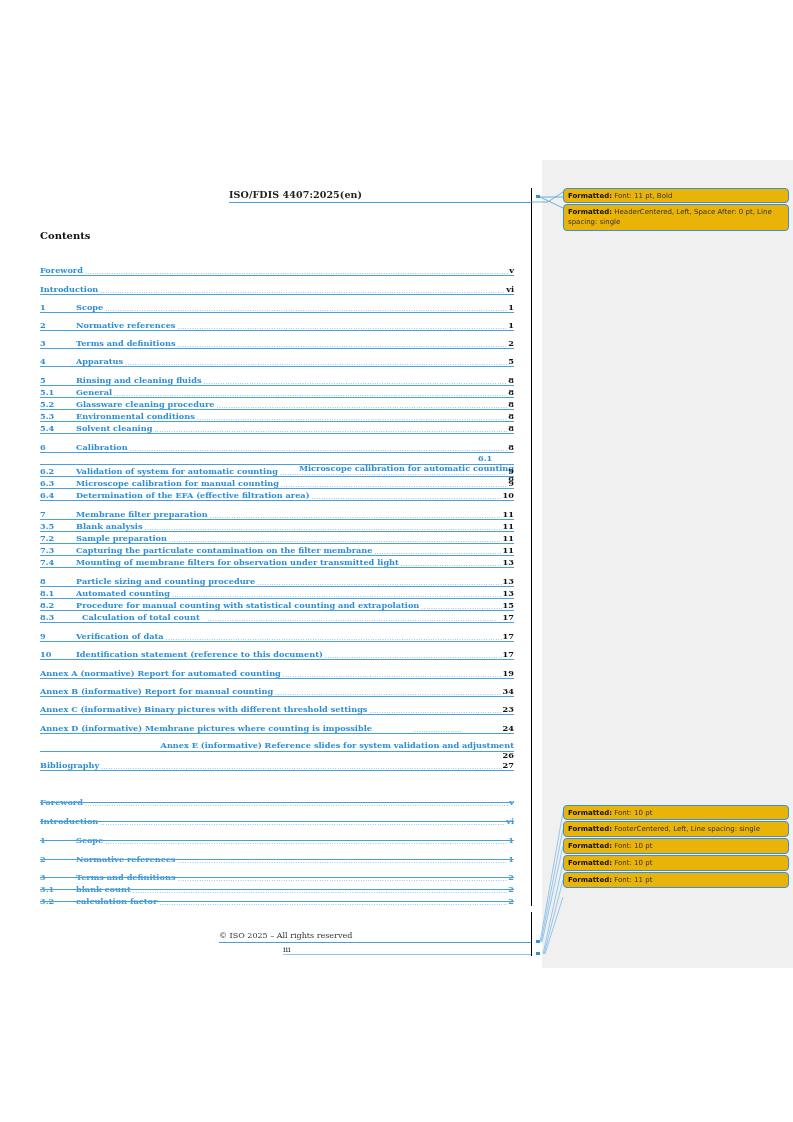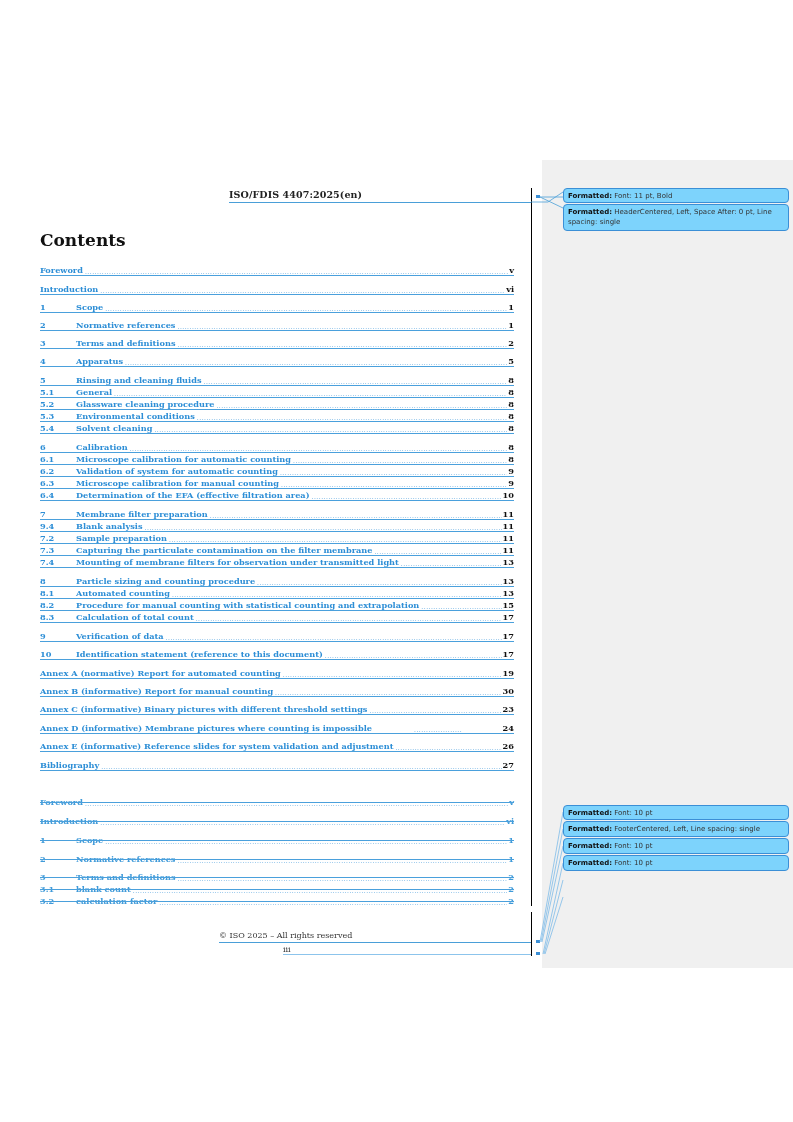--- a/index.html
+++ b/index.html
@@ -4,38 +4,38 @@
 <style>
   html, body { margin: 0; padding: 0; }
   body { width: 793px; height: 1122px; background: #ffffff; position: relative; overflow: hidden;
          font-family: "DejaVu Serif", "Liberation Serif", serif; }
   .page { position: absolute; left: 0; top: 0; width: 712px; height: 1122px; }
   .markup-pane { position: absolute; left: 542px; top: 160px; width: 251px; height: 808px; background: #f0f0f0; }
   .vline { position: absolute; left: 531px; width: 1px; background: #000; }
   .header-text { position: absolute; left: 229px; top: 189px; font-size: 9.5px; font-weight: bold; color: #222; letter-spacing: 0.1px; }
   .header-rule { position: absolute; left: 229px; top: 202px; width: 302px; height: 0; border-top: 1px solid #4a9fd8; }
   .header-anchor { position: absolute; left: 536px; top: 195px; width: 4px; height: 3px; background: #3b8fd6; }
-  .contents-title { position: absolute; left: 40px; top: 230px; font-size: 17px; font-weight: bold; color: #111; }
+  .contents-title { position: absolute; left: 40px; top: 230px; font-size: 10px; font-weight: bold; color: #111; }
   .toc-row { position: absolute; left: 40px; width: 474px; height: 11px; display: flex; align-items: flex-end;
              font-size: 8.2px; font-weight: bold; color: #2d8ed6; white-space: nowrap; }
   .toc-row::after { content: ""; position: absolute; left: 0; right: 0; bottom: -1px; border-bottom: 1px solid #4aa0dc; }
   .toc-row.deleted .toc-num, .toc-row.deleted .toc-title, .toc-row.deleted .toc-page { text-decoration: line-through; color: #3f9ad9; }
   .toc-row.deleted::after { bottom: 4px; }
   .toc-num { width: 36px; flex: none; }
   .toc-title { flex: none; }
   .toc-leader { flex: 1 1 auto; overflow: hidden; color: #2d8ed6; font-weight: normal; font-size: 6px; letter-spacing: 0.5px; margin-left: 2px; }
   .toc-leader::before { content: "................................................................................................................................................................................................................................................................................................................"; }
   .toc-page { flex: none; color: #111; padding-left: 1px; }
   .toc-row.deleted .toc-page { color: #3f9ad9; }
   .footer-copy { position: absolute; left: 219px; top: 931px; font-size: 8px; color: #333; }
   .footer-page { position: absolute; left: 283px; top: 945px; font-size: 8px; color: #333; }
   .footer-rule1 { position: absolute; left: 219px; top: 942px; width: 312px; border-top: 1px solid #4a9fd8; }
   .footer-rule2 { position: absolute; left: 283px; top: 954px; width: 248px; border-top: 1px solid #8cc4ec; }
   .anchor-dot { position: absolute; width: 4px; height: 3px; background: #3b8fd6; }
-  .balloon { position: absolute; left: 563px; width: 226px; background: #7dd3fc; border: 1px solid #3b8fd6; border-radius: 4px;
+  .balloon { position: absolute; left: 563px; width: 226px; background: #eab308; border: 1px solid #3b8fd6; border-radius: 4px;
              font-family: "DejaVu Sans", "Liberation Sans", sans-serif; font-size: 7px; color: #333; padding: 2px 4px; box-sizing: border-box; line-height: 10px; }
   .balloon b { color: #111; }
   svg.connectors { position: absolute; left: 0; top: 0; width: 793px; height: 1122px; pointer-events: none; }
 </style>
 </head>
 <body>
 
 <div class="page">
   <div class="markup-pane"></div>
   <div class="vline" style="top:188px;height:718px;"></div>
@@ -111,21 +111,21 @@
         <span class="toc-title">Solvent cleaning</span>
         <span class="toc-leader"></span>
         <span class="toc-page">8</span>
       </div>
       <div class="toc-row" style="top: 441px;">
         <span class="toc-num">6</span>
         <span class="toc-title">Calibration</span>
         <span class="toc-leader"></span>
         <span class="toc-page">8</span>
       </div>
-      <div class="toc-row" style="top: 453px;">
+      <div class="toc-row" style="top: 453px; flex-direction: column;">
         <span class="toc-num">6.1</span>
         <span class="toc-title">Microscope calibration for automatic counting</span>
         <span class="toc-leader"></span>
         <span class="toc-page">8</span>
       </div>
       <div class="toc-row" style="top: 465px;">
         <span class="toc-num">6.2</span>
         <span class="toc-title">Validation of system for automatic counting</span>
         <span class="toc-leader"></span>
         <span class="toc-page">9</span>
@@ -142,21 +142,21 @@
         <span class="toc-leader"></span>
         <span class="toc-page">10</span>
       </div>
       <div class="toc-row" style="top: 508px;">
         <span class="toc-num">7</span>
         <span class="toc-title">Membrane filter preparation</span>
         <span class="toc-leader"></span>
         <span class="toc-page">11</span>
       </div>
       <div class="toc-row" style="top: 520px;">
-        <span class="toc-num">9.4</span>
+        <span class="toc-num">3.5</span>
         <span class="toc-title">Blank analysis</span>
         <span class="toc-leader"></span>
         <span class="toc-page">11</span>
       </div>
       <div class="toc-row" style="top: 532px;">
         <span class="toc-num">7.2</span>
         <span class="toc-title">Sample preparation</span>
         <span class="toc-leader"></span>
         <span class="toc-page">11</span>
       </div>
@@ -183,21 +183,21 @@
         <span class="toc-title">Automated counting</span>
         <span class="toc-leader"></span>
         <span class="toc-page">13</span>
       </div>
       <div class="toc-row" style="top: 599px;">
         <span class="toc-num">8.2</span>
         <span class="toc-title">Procedure for manual counting with statistical counting and extrapolation</span>
         <span class="toc-leader"></span>
         <span class="toc-page">15</span>
       </div>
-      <div class="toc-row" style="top: 611px;">
+      <div class="toc-row" style="top: 611px; gap: 6px;">
         <span class="toc-num">8.3</span>
         <span class="toc-title">Calculation of total count</span>
         <span class="toc-leader"></span>
         <span class="toc-page">17</span>
       </div>
       <div class="toc-row" style="top: 630px;">
         <span class="toc-num">9</span>
         <span class="toc-title">Verification of data</span>
         <span class="toc-leader"></span>
         <span class="toc-page">17</span>
@@ -209,33 +209,33 @@
         <span class="toc-page">17</span>
       </div>
       <div class="toc-row" style="top: 667px;">
         <span class="toc-title">Annex A (normative)  Report for automated counting</span>
         <span class="toc-leader"></span>
         <span class="toc-page">19</span>
       </div>
       <div class="toc-row" style="top: 685px;">
         <span class="toc-title">Annex B (informative)  Report for manual counting</span>
         <span class="toc-leader"></span>
-        <span class="toc-page">30</span>
+        <span class="toc-page">34</span>
       </div>
       <div class="toc-row" style="top: 703px;">
         <span class="toc-title">Annex C (informative)  Binary pictures with different threshold settings</span>
         <span class="toc-leader"></span>
         <span class="toc-page">23</span>
       </div>
       <div class="toc-row" style="top: 722px; gap: 40px;">
         <span class="toc-title">Annex D (informative)  Membrane pictures where counting is impossible</span>
         <span class="toc-leader"></span>
         <span class="toc-page">24</span>
       </div>
-      <div class="toc-row" style="top: 740px;">
+      <div class="toc-row" style="top: 740px; flex-direction: column;">
         <span class="toc-title">Annex E (informative)  Reference slides for system validation and adjustment</span>
         <span class="toc-leader"></span>
         <span class="toc-page">26</span>
       </div>
       <div class="toc-row" style="top: 759px;">
         <span class="toc-title">Bibliography</span>
         <span class="toc-leader"></span>
         <span class="toc-page">27</span>
       </div>
     </div>
@@ -313,13 +313,16 @@
   </div>
   <div class="balloon" style="top:821px;height:16px;">
     <b>Formatted:</b> <span>FooterCentered, Left, Line spacing:  single</span>
   </div>
   <div class="balloon" style="top:838px;height:16px;">
     <b>Formatted:</b> <span>Font: 10 pt</span>
   </div>
   <div class="balloon" style="top:855px;height:16px;">
     <b>Formatted:</b> <span>Font: 10 pt</span>
   </div>
+  <div class="balloon" style="top:872px;height:16px;">
+    <b>Formatted:</b> <span>Font: 11 pt</span>
+  </div>
 </div>
 
 </body></html>

